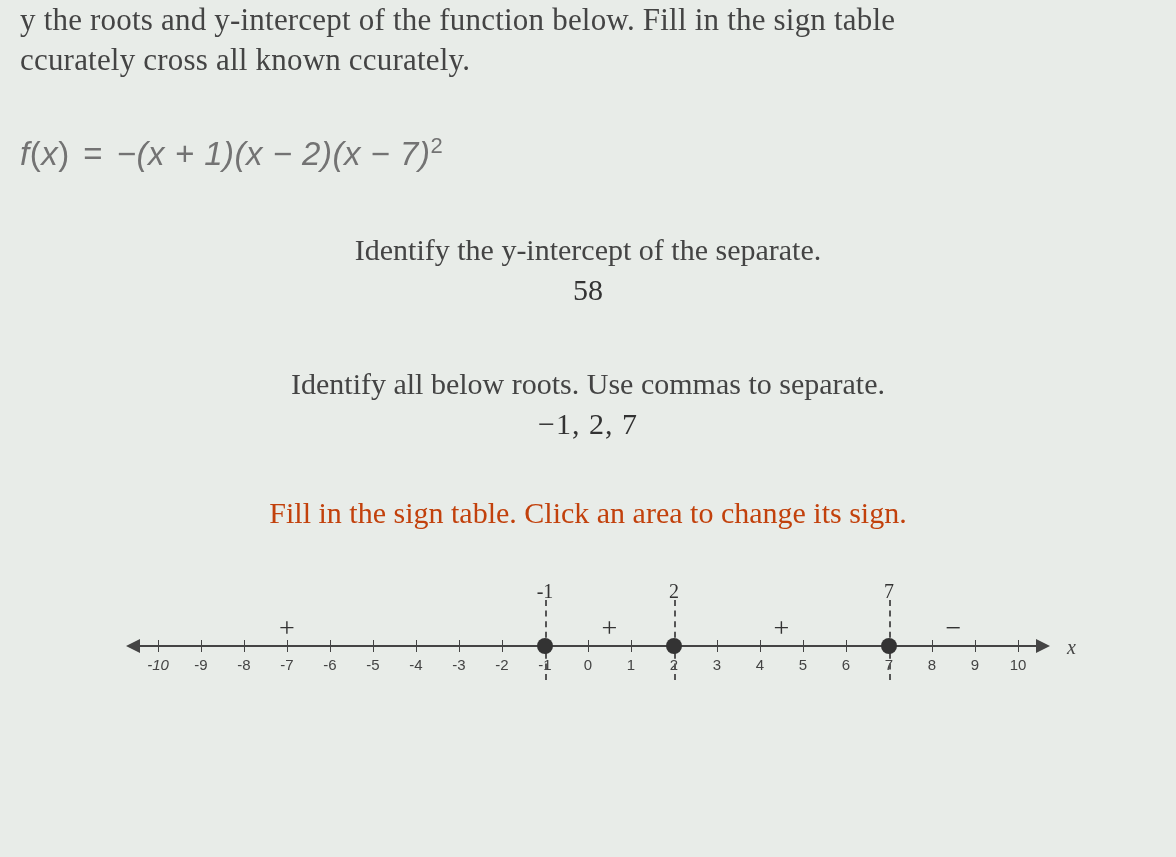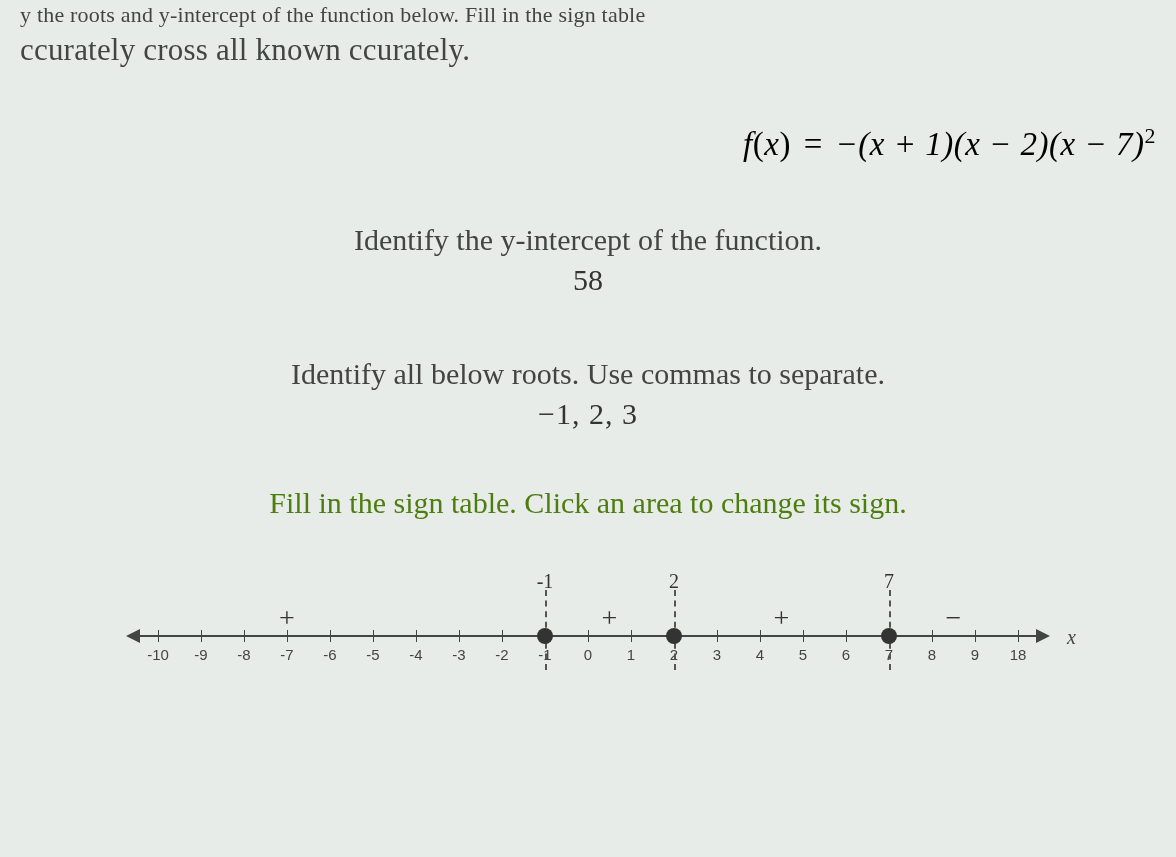--- a/index.html
+++ b/index.html
@@ -10,38 +10,38 @@
     color: #333;
     width: 1176px;
     height: 857px;
     overflow: hidden;
     position: relative;
   }
   .page {
     padding: 0 20px;
   }
   .intro-line1 {
-    font-size: 22px;
+    font-size: 31px;
     color: #444;
     margin-top: 2px;
     letter-spacing: 0.2px;
   }
   .intro-line2 {
     font-size: 31px;
     color: #444;
     margin-top: 4px;
     letter-spacing: 0.2px;
   }
   .equation {
-    text-align: right;
+    text-align: left;
     font-size: 33px;
     margin-top: 55px;
-    font-family: Liberation Serif, serif;
+    font-family: Liberation Sans, sans-serif;
     font-style: italic;
-    color: #000000;
+    color: #737373;
     letter-spacing: 0.5px;
   }
   .equation .sup {
     font-size: 22px;
     vertical-align: super;
     font-style: normal;
   }
   .equation .paren {
     font-style: normal;
   }
@@ -60,21 +60,21 @@
     font-size: 30px;
     color: #333;
     margin-top: 6px;
     font-family: 'Times New Roman', serif;
   }
   .section-answer.roots {
     letter-spacing: 1px;
   }
   .sign-prompt {
     font-size: 30px;
-    color: #4d7c0f;
+    color: #c2410c;
     margin-top: 55px;
     text-align: center;
   }
 
   
   .numline-wrap {
     position: relative;
     margin: 50px auto 0 auto;
     width: 920px;
     height: 120px;
@@ -166,36 +166,36 @@
 <div class="page">
   <div class="intro-line1">y the roots and y-intercept of the function below. Fill in the sign table</div>
   <div class="intro-line2">ccurately cross all known ccurately.</div>
 
   <div class="equation">
     <span>f</span><span class="paren">(</span><span>x</span><span class="paren">)</span>
     <span class="op">=</span>
     <span>−(x + 1)(x − 2)(x − 7)</span><span class="sup">2</span>
   </div>
 
-  <div class="section-prompt">Identify the y-intercept of the function.</div>
+  <div class="section-prompt">Identify the y-intercept of the separate.</div>
   <div class="section-answer">58</div>
 
   <div class="section-prompt">Identify all below roots. Use commas to separate.</div>
-  <div class="section-answer roots">−1, 2, 3</div>
+  <div class="section-answer roots">−1, 2, 7</div>
 
   <div class="sign-prompt">Fill in the sign table. Click an area to change its sign.</div>
 
   <div class="numline-wrap">
     <div class="numline-arrow-left"></div>
     <div class="numline-axis"></div>
     <div class="numline-arrow-right"></div>
     <div class="x-label">x</div>
     <div id="numline-dynamic">
         <div class="tick" style="left: 30px;"></div>
-        <div class="tick-label" style="left: 30px;">-10</div>
+        <div class="tick-label" style="left: 30px; font-style: italic;">-10</div>
         <div class="tick" style="left: 73px;"></div>
         <div class="tick-label" style="left: 73px;">-9</div>
         <div class="tick" style="left: 116px;"></div>
         <div class="tick-label" style="left: 116px;">-8</div>
         <div class="tick" style="left: 159px;"></div>
         <div class="tick-label" style="left: 159px;">-7</div>
         <div class="tick" style="left: 202px;"></div>
         <div class="tick-label" style="left: 202px;">-6</div>
         <div class="tick" style="left: 245px;"></div>
         <div class="tick-label" style="left: 245px;">-5</div>
@@ -221,21 +221,21 @@
         <div class="tick-label" style="left: 675px;">5</div>
         <div class="tick" style="left: 718px;"></div>
         <div class="tick-label" style="left: 718px;">6</div>
         <div class="tick" style="left: 761px;"></div>
         <div class="tick-label" style="left: 761px;">7</div>
         <div class="tick" style="left: 804px;"></div>
         <div class="tick-label" style="left: 804px;">8</div>
         <div class="tick" style="left: 847px;"></div>
         <div class="tick-label" style="left: 847px;">9</div>
         <div class="tick" style="left: 890px;"></div>
-        <div class="tick-label" style="left: 890px;">18</div>
+        <div class="tick-label" style="left: 890px;">10</div>
         <div class="root-dash" style="left: 417px;"></div>
         <div class="root-dot" style="left: 417px;"></div>
         <div class="root-label" style="left: 417px;">-1</div>
         <div class="root-dash" style="left: 546px;"></div>
         <div class="root-dot" style="left: 546px;"></div>
         <div class="root-label" style="left: 546px;">2</div>
         <div class="root-dash" style="left: 761px;"></div>
         <div class="root-dot" style="left: 761px;"></div>
         <div class="root-label" style="left: 761px;">7</div>
         <div class="sign-region" style="left: 159px;">+</div>

